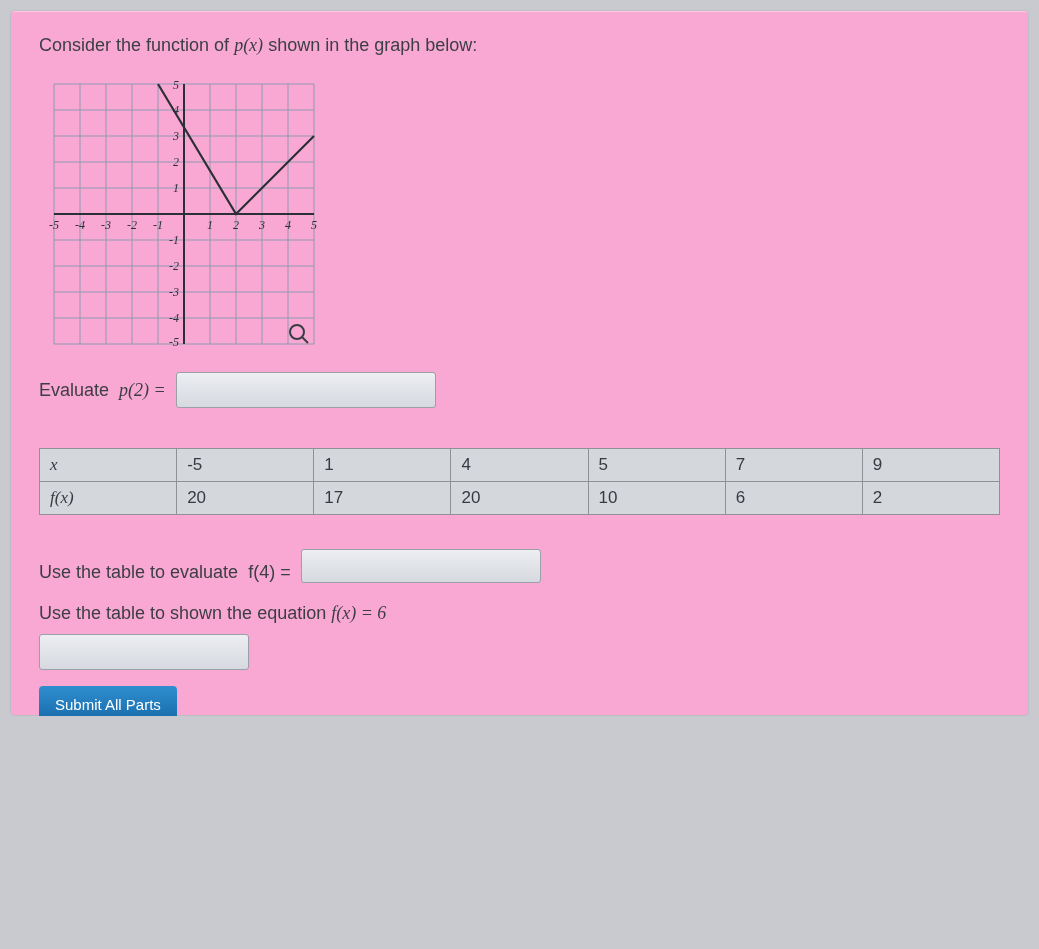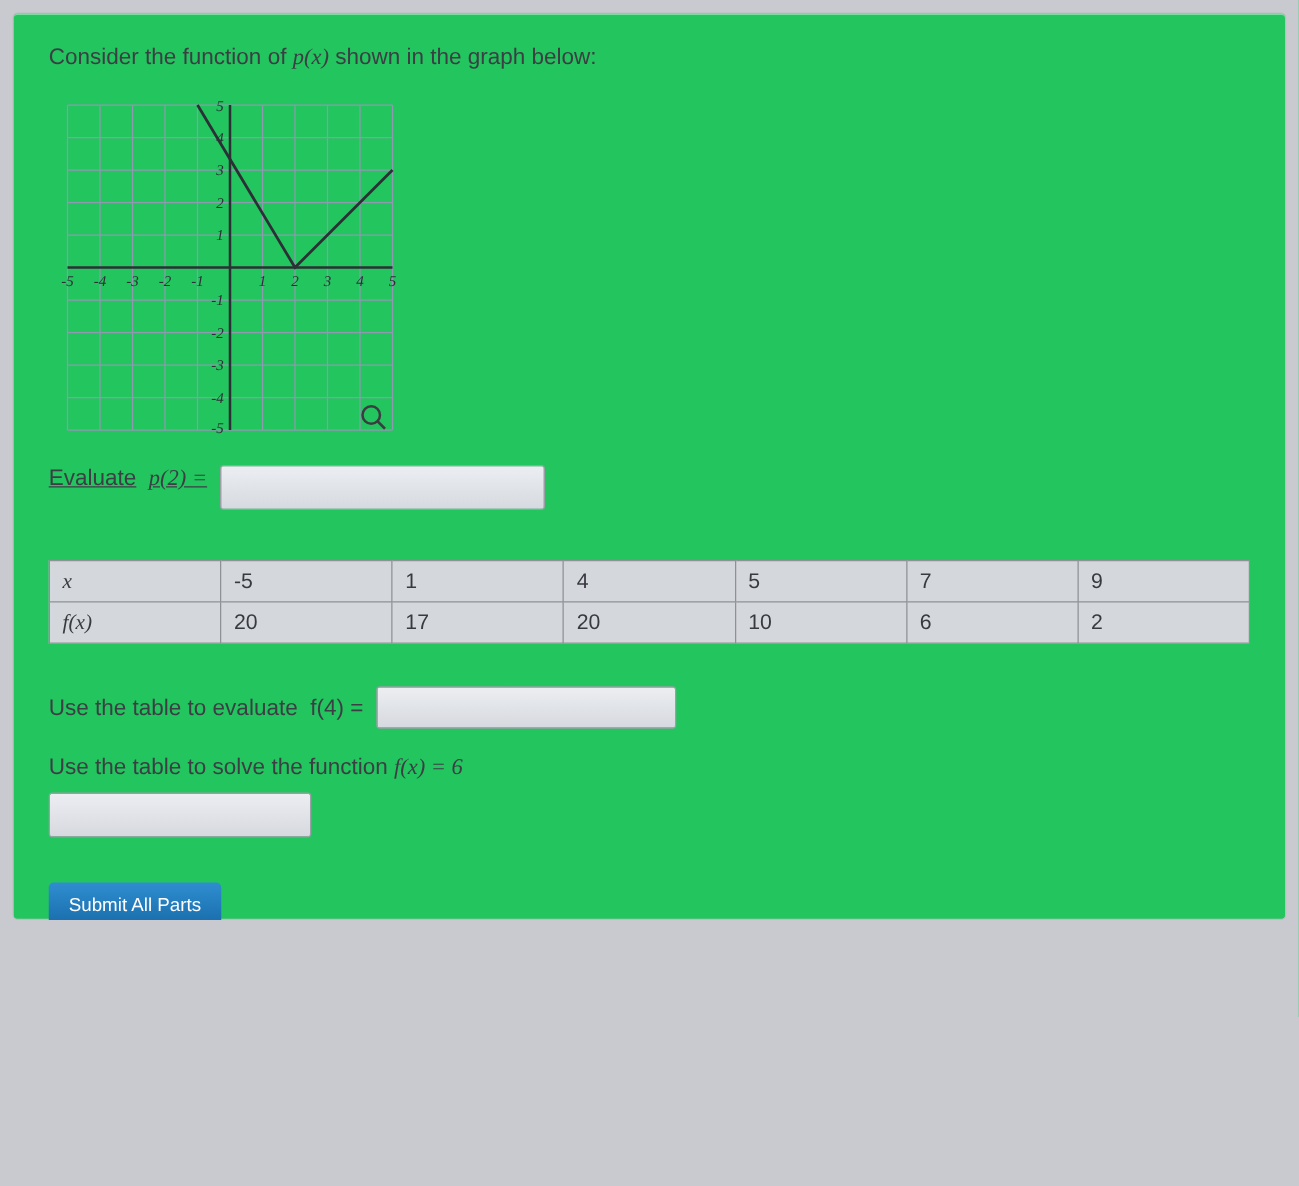--- a/index.html
+++ b/index.html
@@ -8,42 +8,42 @@
     padding: 0;
     font-family: "Helvetica Neue", Arial, sans-serif;
     background: #c8cad0;
     color: #333;
     width: 1039px;
   }
   .page {
     padding: 10px 10px 0 10px;
   }
   .card {
-    background: #22c55e;
+    background: #f9a8d4;
     border: 1px solid #bdbec2;
     border-radius: 4px;
     padding: 24px 28px 0 28px;
     box-shadow: inset 0 1px 0 rgba(255,255,255,0.4);
   }
   .prompt {
     font-size: 18px;
     color: #3c3e44;
     margin-bottom: 18px;
   }
   .prompt .math-i { font-style: italic; font-family: Georgia, serif; }
   .graph-wrap {
     margin: 6px 0 18px 0;
   }
   .answer-row {
     display: flex;
+    align-items: center;
     gap: 10px;
     margin: 18px 0 40px 0;
     font-size: 18px;
     color: #3c3e44;
-    text-decoration: underline;
   }
   .answer-row .math-i { font-style: italic; font-family: Georgia, serif; }
   .text-input {
     height: 36px;
     width: 260px;
     border: 1px solid #9aa0a6;
     border-radius: 3px;
     background: linear-gradient(#eceef2, #d6d9df);
     padding: 4px 8px;
     font-size: 16px;
@@ -59,39 +59,39 @@
   table.ftable td {
     border: 1px solid #8e9196;
     padding: 6px 10px;
     font-size: 17px;
     color: #383a40;
     width: 14.28%;
   }
   table.ftable td:first-child .math-i { font-style: italic; font-family: Georgia, serif; }
   .sub-answer {
     display:flex;
-    align-items:center;
+    align-items:flex-end;
     gap:10px;
     margin: 10px 0 20px 0;
     font-size: 18px;
     color: #3c3e44;
   }
   .isolated-input {
     margin: 10px 0 14px 0;
   }
   .submit-btn {
     display:inline-block;
     background: linear-gradient(#2f8ed0, #1b6fae);
     color: #fff;
     border: none;
     border-radius: 4px 4px 0 0;
     padding: 10px 16px 4px 16px;
     font-size: 15px;
     cursor: pointer;
-    margin-top: 20px;
+    margin-top: 0;
     position: relative;
     bottom: -2px;
   }
   svg.graph { display:block; }
 </style>
 </head>
 <body>
 
 <div class="page">
   <div class="card">
@@ -209,21 +209,21 @@
 
     
     <div class="sub-answer">
       <span>Use the table to evaluate </span>
       <span class="math-i">f(4) =</span>
       <input class="text-input sm" type="text" style="">
     </div>
 
     
     <div class="prompt" style="margin-bottom:8px;">
-      <span>Use the table to solve the function </span>
+      <span>Use the table to shown the equation </span>
       <span class="math-i">f(x) = 6</span>
     </div>
     <div class="isolated-input">
       <input class="text-input" style="width: 210px;" type="text">
     </div>
 
     
     <button class="submit-btn">Submit All Parts</button>
 
   </div>

